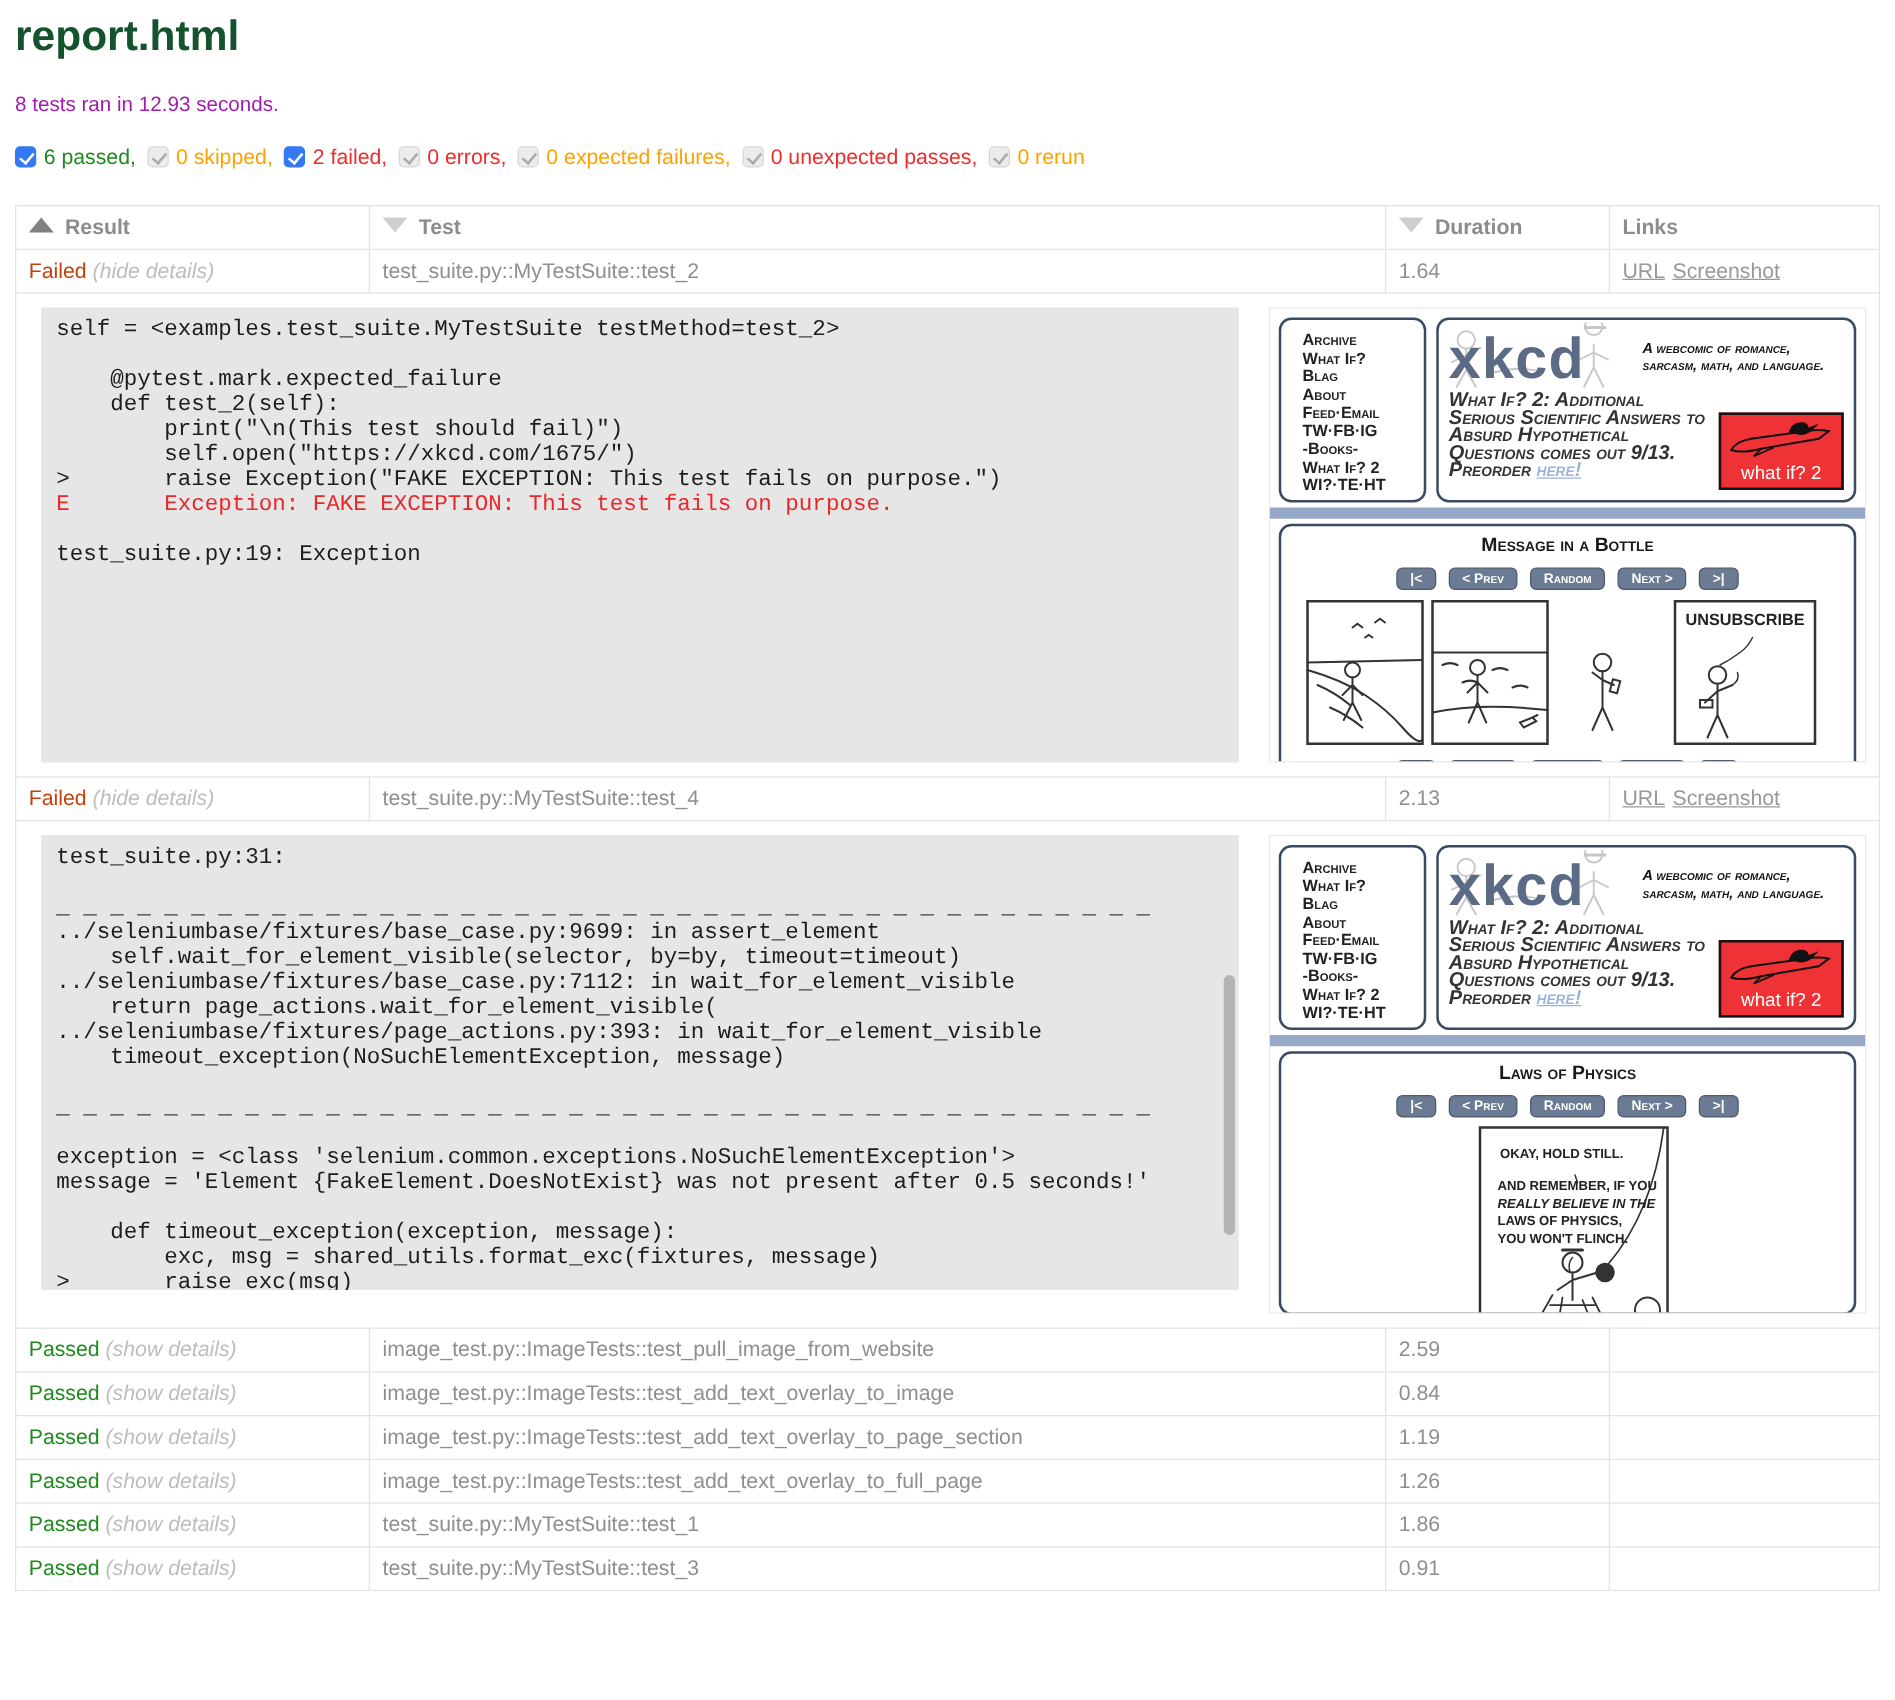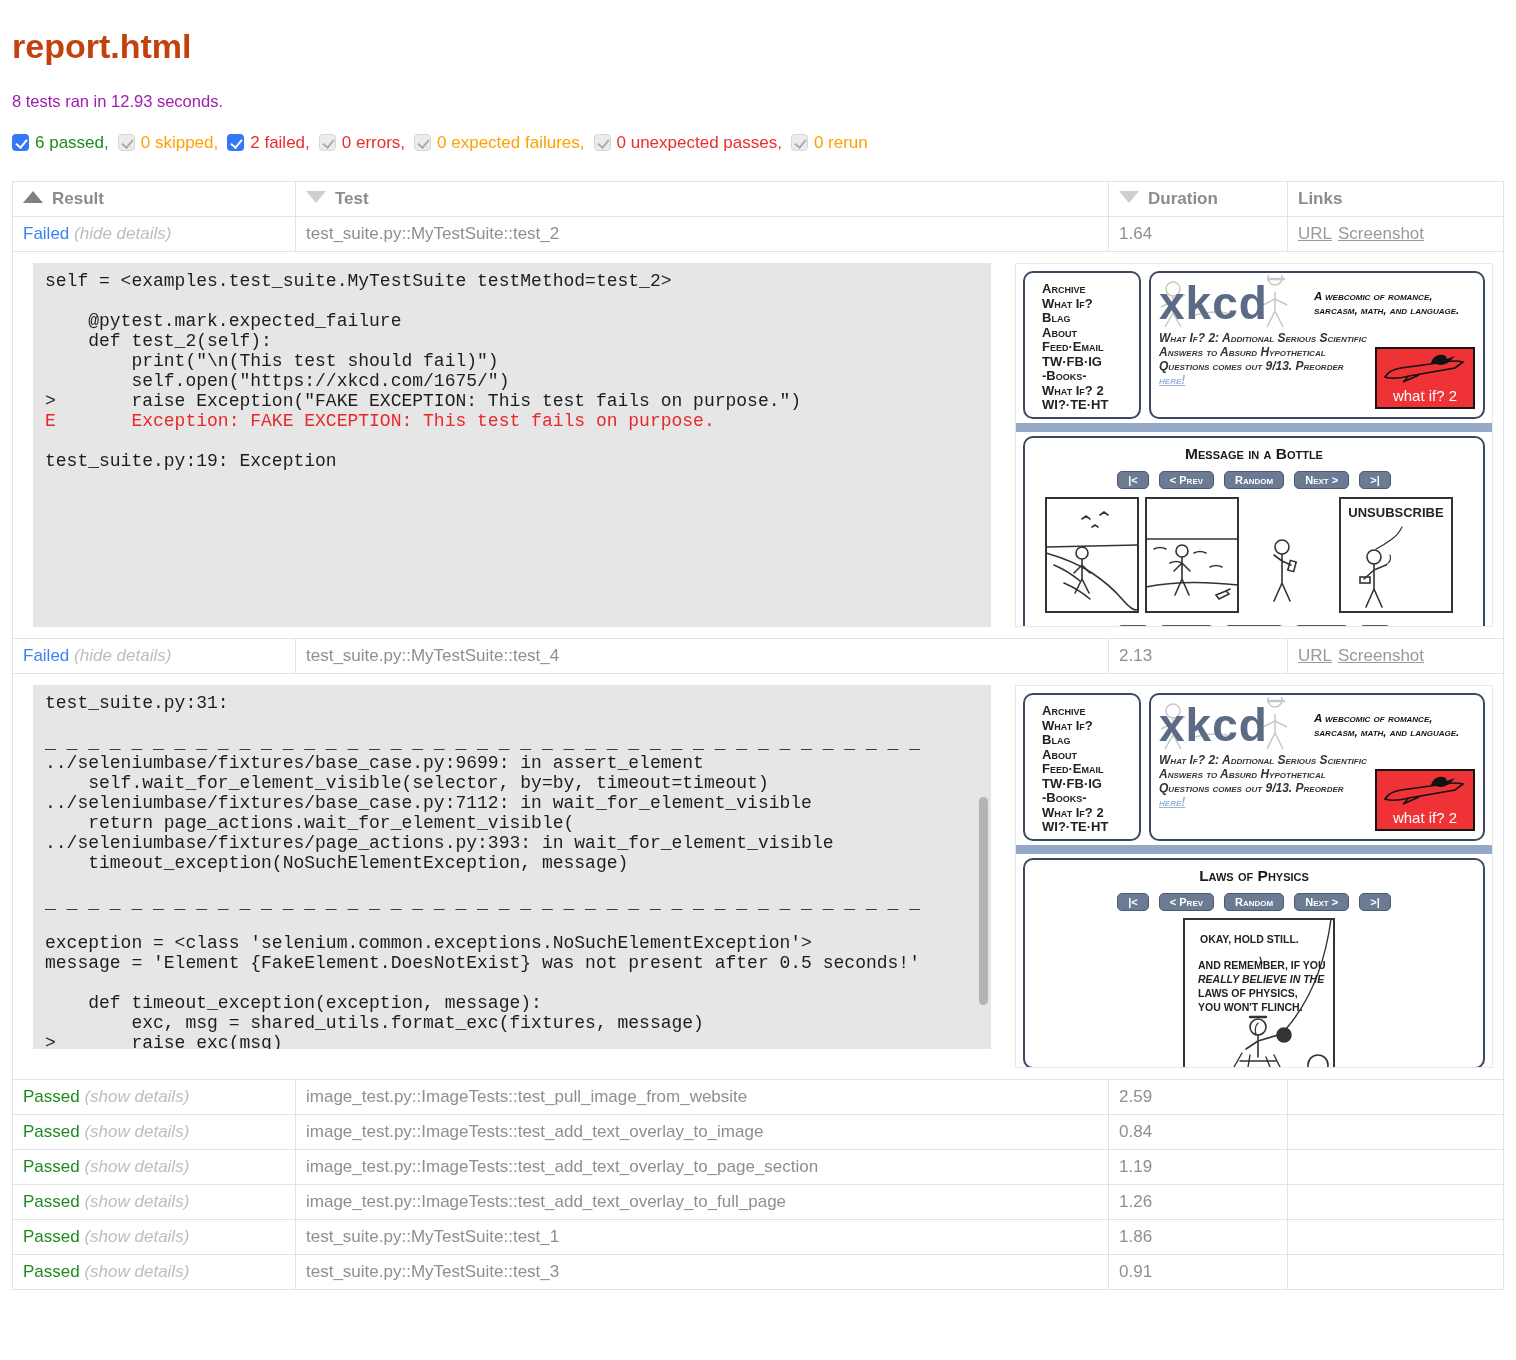--- a/index.html
+++ b/index.html
@@ -1,20 +1,20 @@
 <!DOCTYPE html>
 <html><head>
 <meta charset="utf-8">
 <style>
   * { margin:0; padding:0; box-sizing:border-box; }
   html,body { background:#fff; }
   body { width:1516px; font-family:"Liberation Sans", sans-serif; color:#333; }
   .page { padding:10px 12px 0 12px; }
 
-  h1[data-name="page-title"] { font-size:34px; font-weight:bold; color:#c2410c; margin:17px 0 26px; }
+  h1[data-name="page-title"] { font-size:34px; font-weight:bold; color:#14532d; margin:0 0 26px; }
   .generated { font-size:16.5px; color:#222; margin:0 0 24px; }
   .generated a { color:#999; text-decoration:underline; cursor:pointer; }
   h2[data-name="summary-heading"] { font-size:26px; font-weight:bold; color:#111; margin:0 0 22px; }
   .run-info { font-size:16.5px; color:#a21caf; margin:0 0 22px; }
 
   .filters { font-size:17px; margin:0 0 28px; }
   .filter-item { margin-right:9px; white-space:nowrap; }
   .cb { display:inline-block; width:17px; height:17px; border-radius:4px; vertical-align:-3px; margin-right:6px; position:relative; }
   .cb-checked { background:#3478f6; }
   .cb-checked::after { content:""; position:absolute; left:5.5px; top:2.5px; width:5px; height:9px;
@@ -26,21 +26,21 @@
   .c-orange { color:#ffa100;text-align:center; }
   .c-red { color:#ec2d2d; }
 
   table.results { width:1492px; border-collapse:collapse; table-layout:fixed; font-size:17px; }
   table.results th, table.results td { border:1px solid #e3e3e3; text-align:left; vertical-align:middle; }
   th { color:#8c8c8c; font-weight:bold; padding:7px 10px; height:34px; cursor:pointer; }
   td { padding:7px 10px; color:#8f8f8f; }
   .arrow { display:inline-block; width:0; height:0; margin-right:9px; vertical-align:1px; }
   .arrow-up-active   { border-left:10px solid transparent; border-right:10px solid transparent; border-bottom:12px solid #808080; }
   .arrow-down-idle   { border-left:10px solid transparent; border-right:10px solid transparent; border-top:12px solid #cfcfcf; }
-  .result-failed { color:#3b82f6; }
+  .result-failed { color:#c2410c; }
   .result-passed { color:#1e8a1e; }
   .toggle { color:#bdbdbd; font-style:italic; cursor:pointer; }
   .col-links a { color:#999; text-decoration:underline; margin-right:6px; cursor:pointer; }
 
   td.details-cell { padding:11px 10px; }
   .extra { display:flex; align-items:flex-start;margin-left:10px; }
   .log { width:964px; height:364px; background:#e6e6e6; color:#1d1d1d; padding:8px 12px;
          font-family:"Liberation Mono", monospace; font-size:18px; line-height:20px;
          position:relative; overflow:hidden; }
   .log-line { white-space:pre; height:20px; }
@@ -52,21 +52,21 @@
   .image-box { width:481px; margin-left:24px; height:364px; overflow:hidden; background:#fff;
                border:1px solid #e9e9e9; }
   .image-box.shot2 { height:383px; }
   .xkcd-top { display:flex; gap:8px; padding:7px 7px 4px; }
   .xkcd-nav-box { width:118px; height:148px; border:2px solid #3b4a63; border-radius:10px; padding:9px 0 0 17px; }
   .xkcd-nav-box li { list-style:none; font-variant:small-caps; font-weight:bold; font-size:13px; line-height:14.5px; color:#222; }
   .xkcd-head-box { flex:1; height:148px; border:2px solid #3b4a63; border-radius:10px; padding:4px 8px; position:relative; }
   .xkcd-logo { font-size:46px; font-weight:bold; color:#5b6b85; letter-spacing:1px; position:relative; z-index:1; line-height:52px; }
   .xkcd-doodle { position:absolute; left:4px; top:2px; z-index:0; }
   .xkcd-tagline { position:absolute; right:9px; top:16px; width:160px; font-variant:small-caps; font-weight:bold; font-style:italic; font-size:11.5px; line-height:14px; color:#111; }
-  .xkcd-promo { margin-top:2px; width:210px; font-variant:small-caps; font-weight:bold; font-style:italic; font-size:12px; line-height:14px; color:#333; }
+  .xkcd-promo { margin-top:2px; width:210px; font-variant:small-caps; font-weight:bold; font-style:italic; font-size:16px; line-height:14px; color:#333; }
   .xkcd-promo a { color:#9cb4dd; text-decoration:underline; }
   .whatif-badge { position:absolute; right:8px; bottom:8px; width:100px; height:62px; background:#ef3236;
                   border:2px solid #141414; color:#fff; text-align:center; }
   .whatif-badge .badge-text { font-size:15px; margin-top:-3px; }
   .xkcd-band { height:9px; background:#96a8c8; }
   .xkcd-comic-box { margin:4px 7px; border:2px solid #3b4a63; border-radius:10px; padding:7px 4px 0; text-align:center; }
   .comic-title { font-variant:small-caps; font-weight:bold; font-size:15.5px; color:#1a1a1a; }
   .comic-nav { margin:8px 0 6px; display:flex; justify-content:center; gap:10px; }
   .cbtn { background:#6b7b94; border:1px solid #4e5a70; border-radius:5px; color:#fff; font-weight:bold;
           font-variant:small-caps; font-size:11px; padding:2px 10px; cursor:default; }

